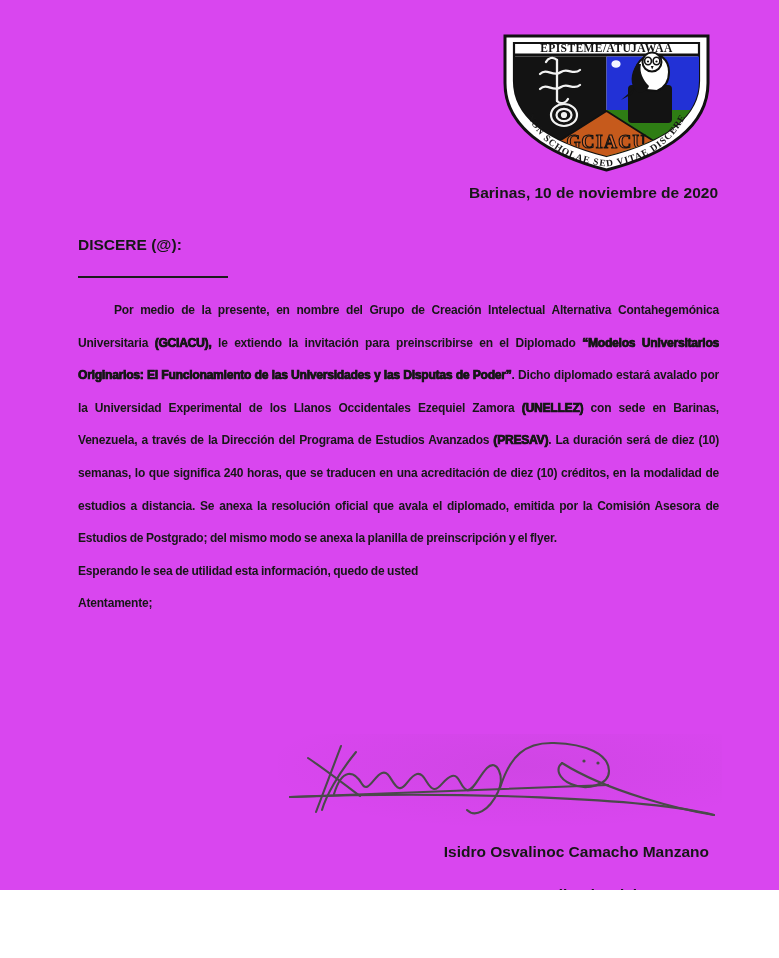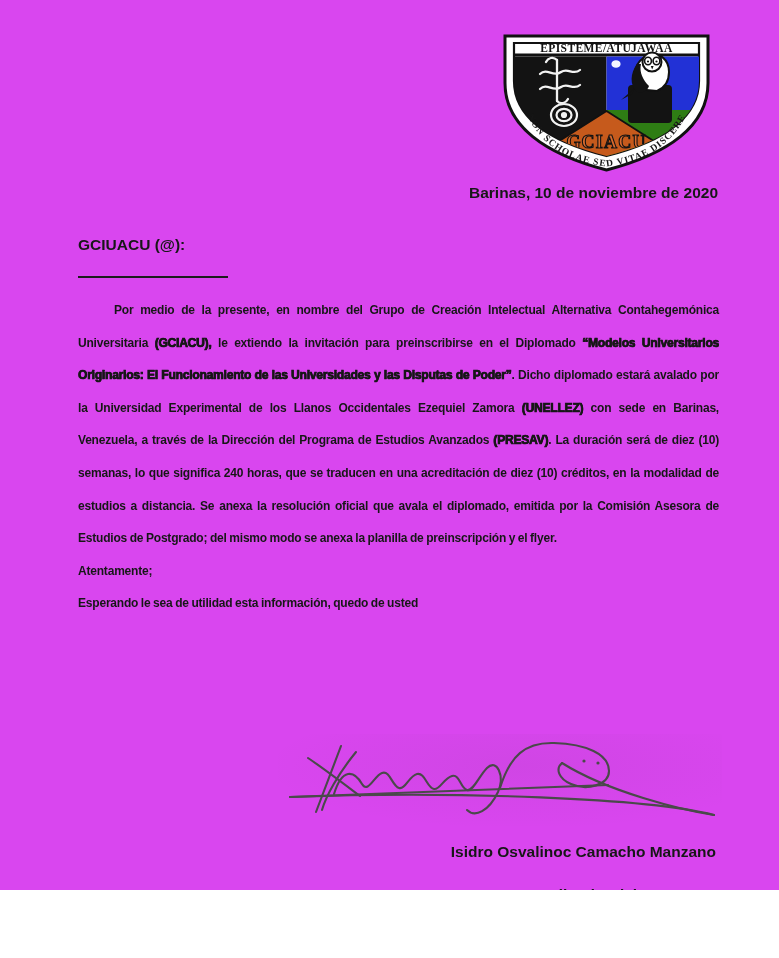--- a/index.html
+++ b/index.html
@@ -25,21 +25,21 @@
     position:absolute; left:78px; top:266px; width:150px; height:10px;
     border-bottom:2.5px solid #1b1b1b;
   }
   .date-line{position:absolute; right:61px; top:183px;}
   .salutation{position:absolute; left:78px; top:235px;}
   .sig-wrap{position:absolute; left:278px; top:734px; width:444px; height:92px;}
   .sig-shade{
     position:absolute; inset:0;
     background:radial-gradient(ellipse at 55% 35%, rgba(60,60,60,0.06), rgba(0,0,0,0) 75%);
   }
-  .signer-name{position:absolute; right:63px; top:842px;}
+  .signer-name{position:absolute; right:70px; top:842px;}
   .signer-title{position:absolute; right:61px; top:885px; white-space:pre-wrap;}
   .logo-wrap{position:absolute; left:500px; top:33px; width:213px; height:141px;}
   svg text{user-select:none;}
 </style>
 </head>
 <body>
 
 <div class="page">
 
   <div class="logo-wrap">
@@ -101,27 +101,27 @@
         <text x="106.5" y="115" text-anchor="middle" font-family="Liberation Serif, serif" font-weight="700" font-size="18" letter-spacing="1.2" stroke="#131313" stroke-width="1.1" fill="#d96a2e">GCIACU</text>
       </g>
 
       <text font-family="Liberation Serif, serif" font-weight="700" font-size="9.5" letter-spacing="1" fill="#161616">
         <textPath href="#mottoPath" startOffset="50%" text-anchor="middle">NON SCHOLAE SED VITAE DISCERE</textPath>
       </text>
     </svg>
   </div>
 
   <div class="date-line bold t15">Barinas, 10 de noviembre de 2020</div>
-  <div class="salutation bold t15">GCIUACU (@):</div>
+  <div class="salutation bold t15">DISCERE (@):</div>
   <div class="blank-line"></div>
 
   <div class="letter-flow">
     <p class="body-par"><span>Por medio de la presente, en nombre del Grupo de Creación Intelectual Alternativa Contahegemónica Universitaria </span><span class="bx">(GCIACU),</span><span> le extiendo la invitación para preinscribirse en el Diplomado </span><span class="bx">“Modelos Universitarios Originarios: El Funcionamiento de las Universidades y las Disputas de Poder”</span><span>. Dicho diplomado estará avalado por la Universidad Experimental de los Llanos Occidentales Ezequiel Zamora </span><span class="bx">(UNELLEZ)</span><span> con sede en Barinas, Venezuela, a través de la Dirección del Programa de Estudios Avanzados </span><span class="bx">(PRESAV)</span><span>. La duración será de diez (10) semanas, lo que significa 240 horas, que se traducen en una acreditación de diez (10) créditos, en la modalidad de estudios a distancia. Se anexa la resolución oficial que avala el diplomado, emitida por la Comisión Asesora de Estudios de Postgrado; del mismo modo se anexa la planilla de preinscripción y el flyer.</span></p>
+    <p class="closing">Esperando le sea de utilidad esta información, quedo de usted</p>
     <p class="closing">Atentamente;</p>
-    <p class="closing">Esperando le sea de utilidad esta información, quedo de usted</p>
   </div>
 
   <div class="sig-wrap">
     <div class="sig-shade"></div>
     <svg width="444" height="92" viewBox="0 0 444 92">
       <g fill="none" stroke="#4a4a4a" stroke-width="2.1" stroke-linecap="round">
         <path d="M63,12 L38,78"></path>
         <path d="M30,24 C45,34 66,50 82,62"></path>
         <path d="M78,18 C60,40 48,62 44,76"></path>
         <path d="M56,60 C64,34 76,36 84,50 C90,60 96,42 104,39 C112,36 114,52 121,54 C127,56 131,42 139,40 C147,38 149,54 156,55 C162,56 166,44 174,42 C182,40 182,54 189,56 C195,58 201,42 209,34 C219,24 227,42 220,58 C211,77 197,84 189,76"></path>

